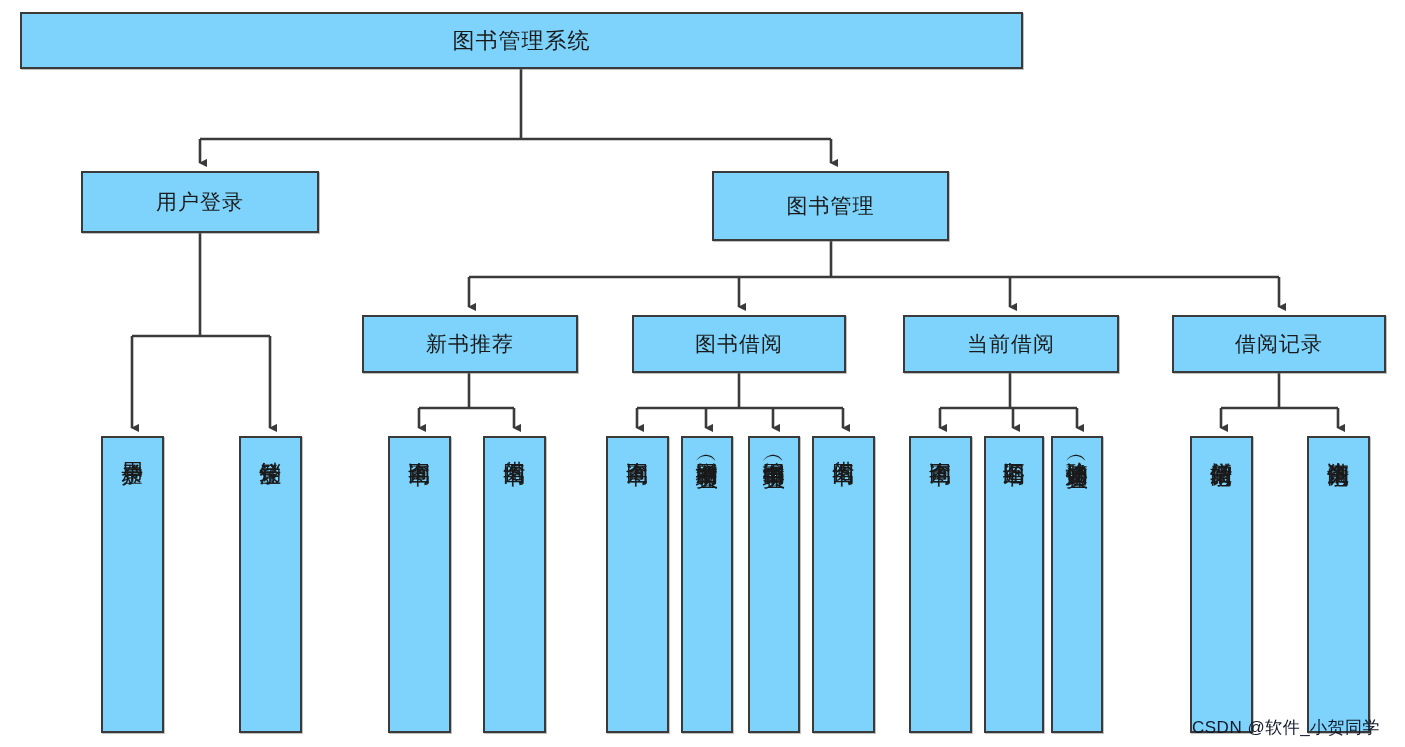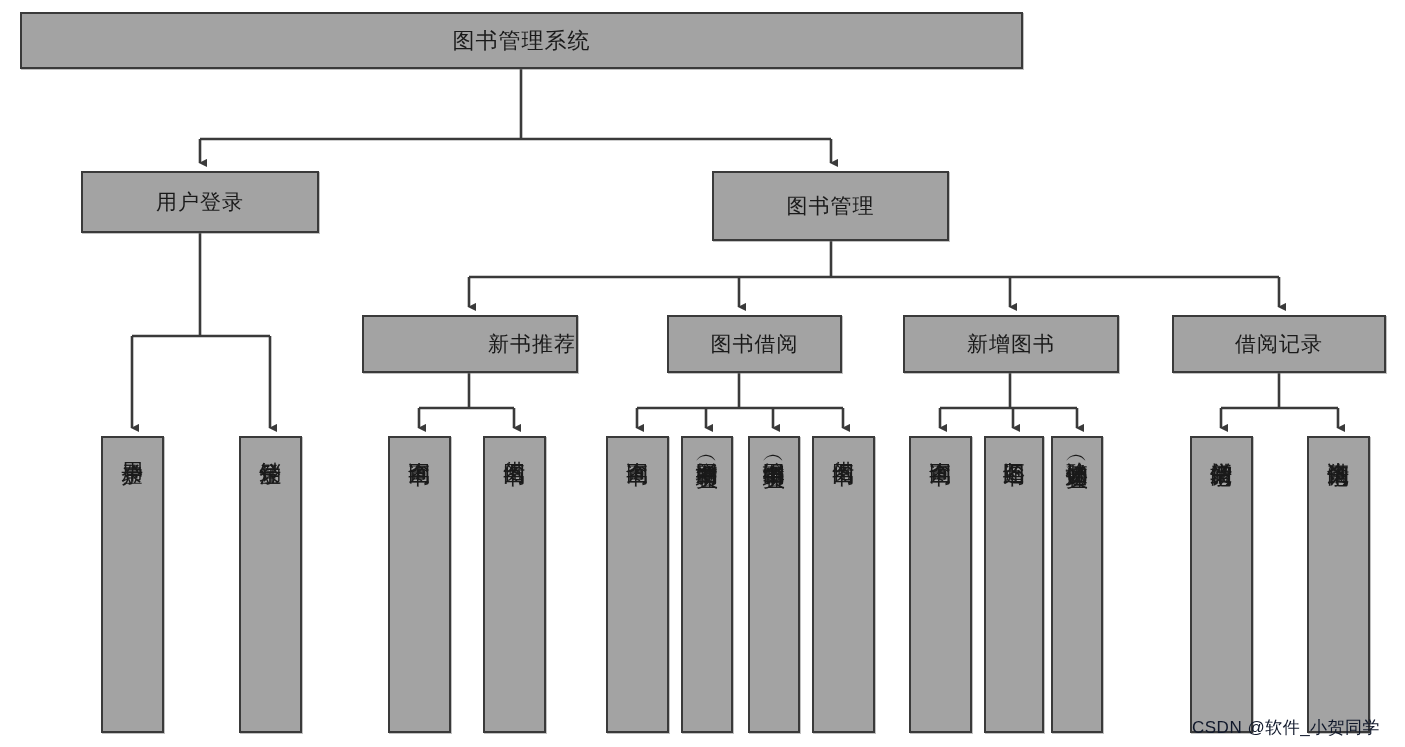--- a/index.html
+++ b/index.html
@@ -22,21 +22,21 @@
     left: 0;
     top: 0;
     width: 1405px;
     height: 747px;
     pointer-events: none;
   }
   .node {
     position: absolute;
     box-sizing: border-box;
     border: 2px solid #3a3a3a;
-    background: #a3a3a3;
+    background: #7dd3fc;
     display: flex;
     align-items: center;
     justify-content: center;
     color: #1a1a1a;
     box-shadow: 1px 1px 0 rgba(120,120,120,0.45);
   }
   .node.horiz {
     font-size: 21px;
     letter-spacing: 1px;
   }
@@ -124,28 +124,28 @@
     <span>图书管理系统</span>
   </div>
 
   <div class="node horiz" style="left:81px; top:171px; width:238px; height:62px;">
     <span>用户登录</span>
   </div>
   <div class="node horiz" style="left:712px; top:171px; width:237px; height:70px;">
     <span>图书管理</span>
   </div>
 
-  <div class="node horiz" style="left:362px; top:315px; width:216px; height:58px;justify-content:flex-end;">
+  <div class="node horiz" style="left:362px; top:315px; width:216px; height:58px;">
     <span>新书推荐</span>
   </div>
-  <div class="node horiz" style="left:667px; top:315px; width:175px; height:58px;">
+  <div class="node horiz" style="left:632px; top:315px; width:214px; height:58px;">
     <span>图书借阅</span>
   </div>
   <div class="node horiz" style="left:903px; top:315px; width:216px; height:58px;">
-    <span>新增图书</span>
+    <span>当前借阅</span>
   </div>
   <div class="node horiz" style="left:1172px; top:315px; width:214px; height:58px;">
     <span>借阅记录</span>
   </div>
 
   <div class="node leaf" style="left:101px; top:436px; width:63px; height:297px;">
     <span class="vtext">用户登录</span>
   </div>
   <div class="node leaf" style="left:239px; top:436px; width:63px; height:297px;">
     <span class="vtext">注销登录</span>

